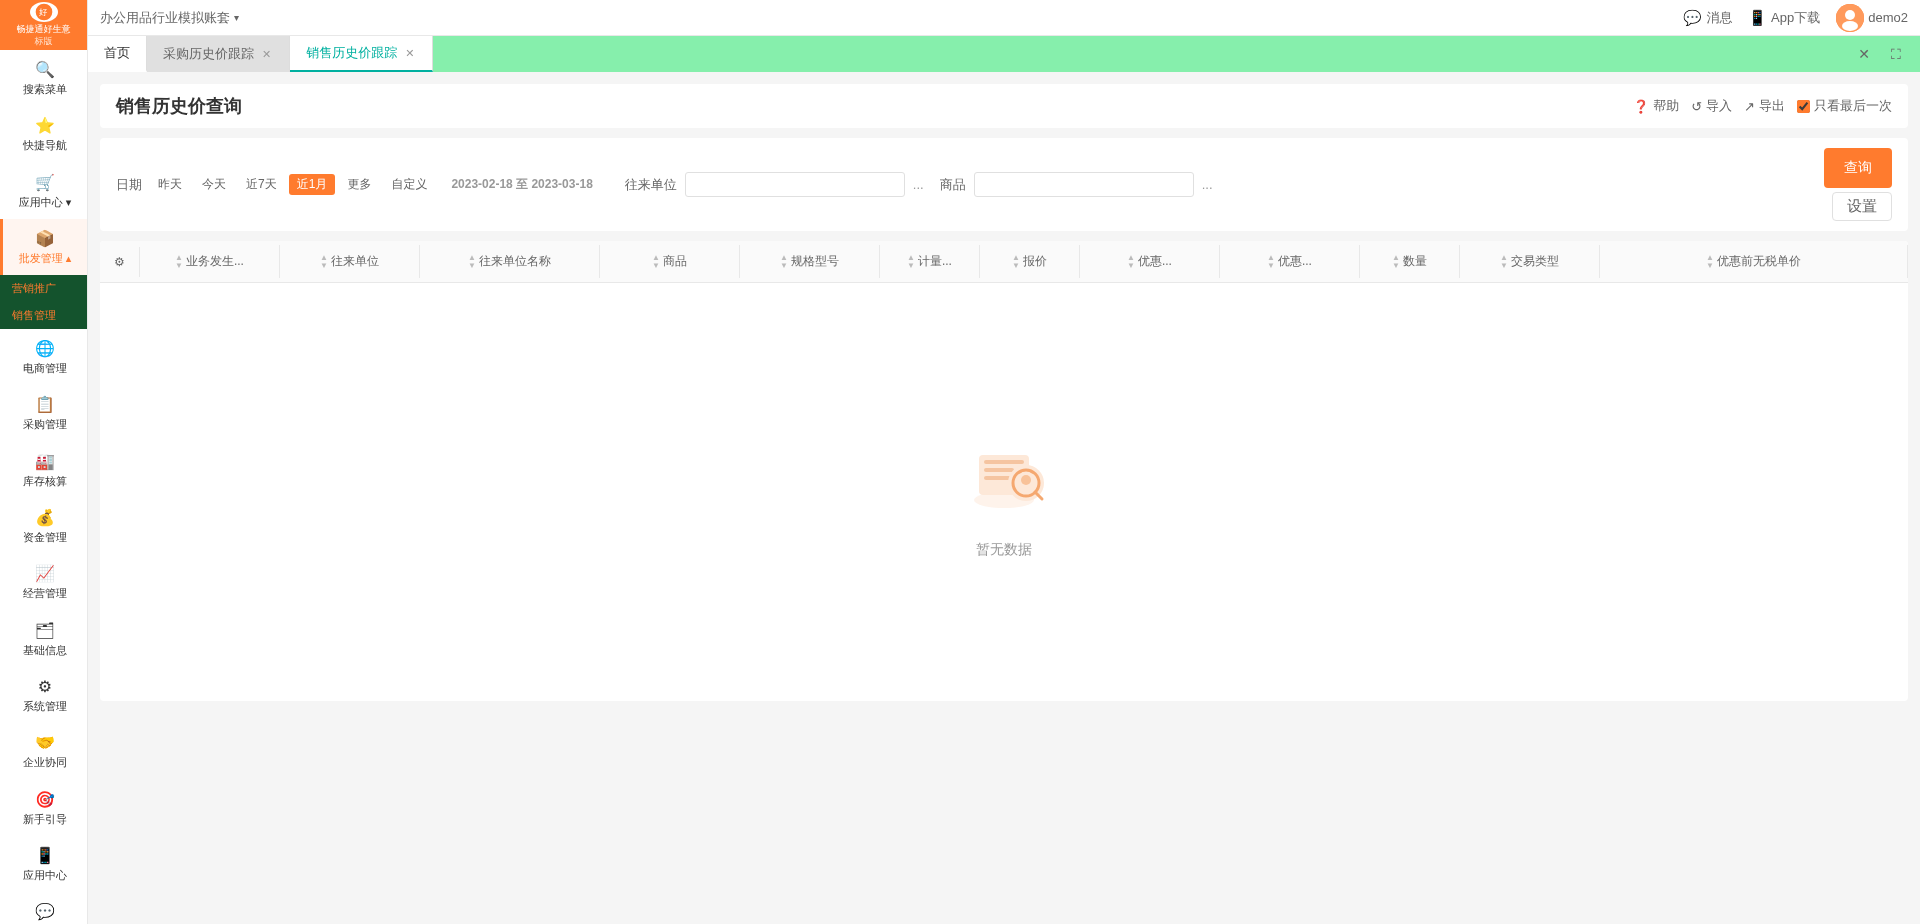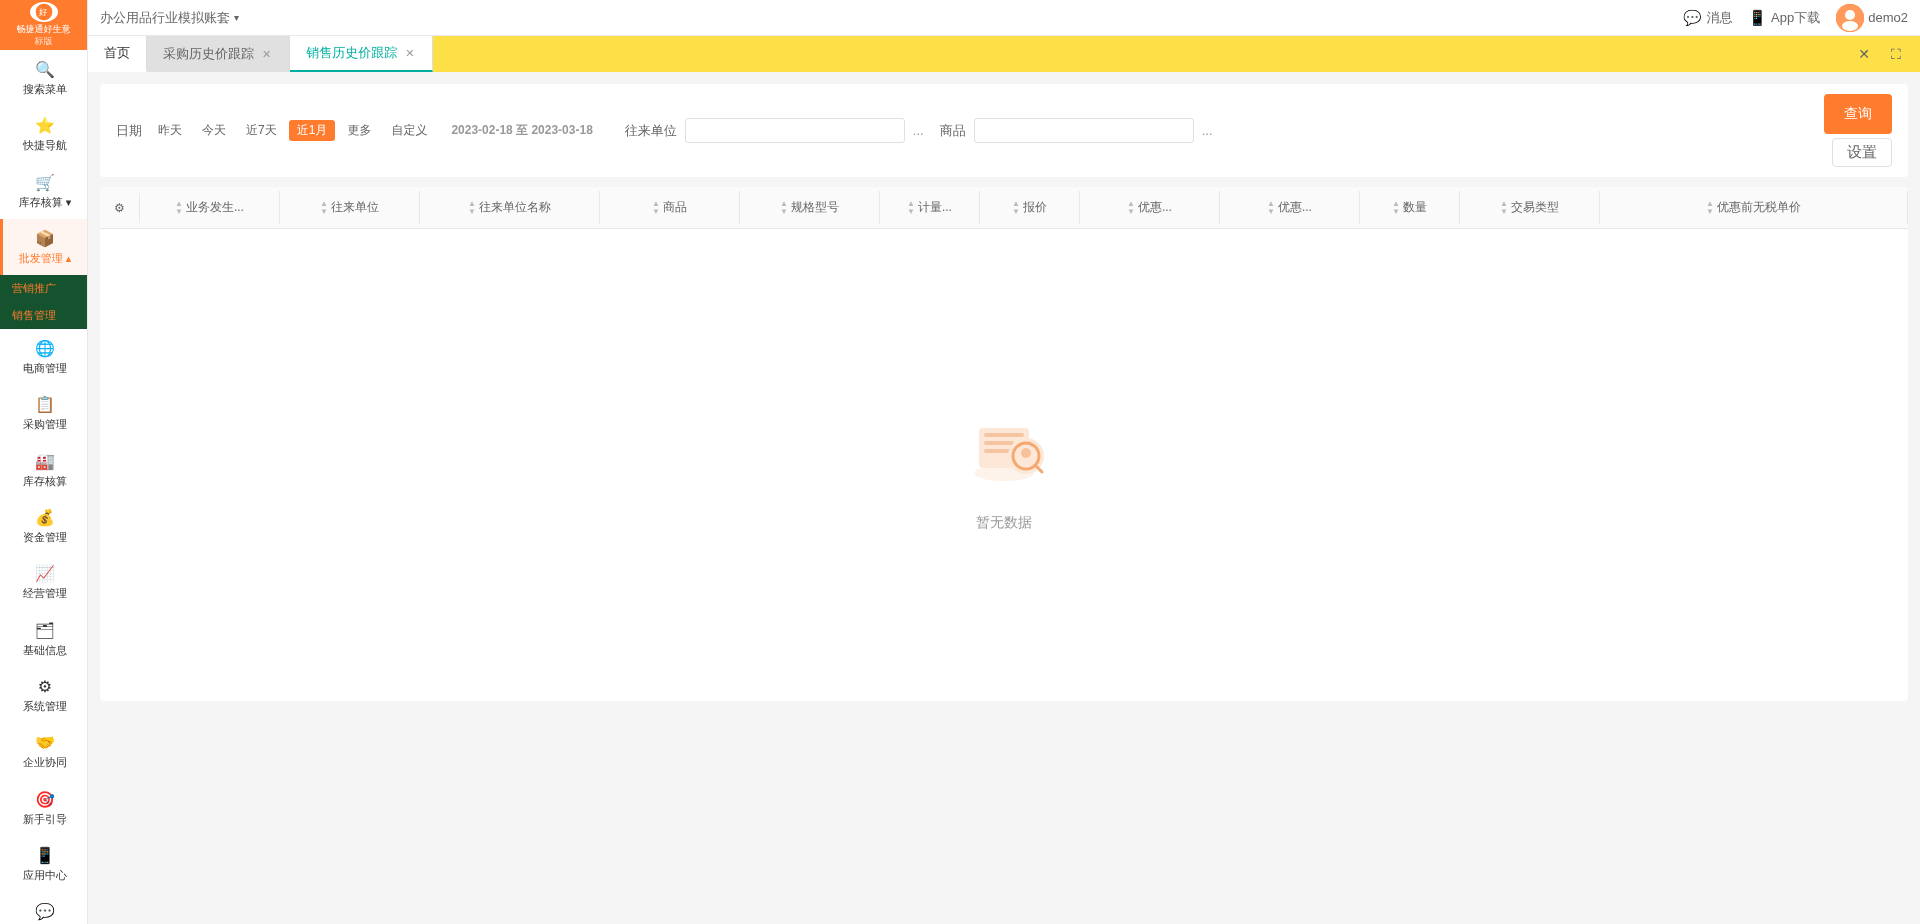--- a/index.html
+++ b/index.html
@@ -107,21 +107,21 @@
       display: flex;
       align-items: center;
       justify-content: center;
       color: #fff;
       font-size: 12px;
     }
 
     
     .tab-bar {
       height: 36px;
-      background: #fde047;
+      background: #86efac;
       display: flex;
       align-items: stretch;
     }
     .tab-item {
       display: flex;
       align-items: center;
       padding: 0 16px;
       font-size: 13px;
       color: #666;
       cursor: pointer;
@@ -368,21 +368,21 @@
   <div class="sidebar-menu-item">
     <span class="menu-icon">🔍</span>
     <span class="menu-label">搜索菜单</span>
   </div>
   <div class="sidebar-menu-item">
     <span class="menu-icon">⭐</span>
     <span class="menu-label">快捷导航</span>
   </div>
   <div class="sidebar-menu-item">
     <span class="menu-icon">🛒</span>
-    <span class="menu-label">库存核算 ▾</span>
+    <span class="menu-label">应用中心 ▾</span>
   </div>
   <div class="sidebar-menu-item active">
     <span class="menu-icon">📦</span>
     <span class="menu-label">批发管理 ▴</span>
   </div>
 
   <div class="sub-menu-item">
     <span>营销推广</span>
   </div>
   <div class="sub-menu-item">
@@ -479,20 +479,41 @@
       <span class="tab-close">✕</span>
     </div>
     <div class="tab-bar-actions">
       <div class="tab-bar-action">✕</div>
       <div class="tab-bar-action">⛶</div>
     </div>
   </div>
 
   <div class="content-area">
 
+    <div class="page-title-bar">
+      <h2 class="page-title">销售历史价查询</h2>
+      <div class="title-actions">
+        <div class="title-action-item">
+          <span>❓</span>
+          <span>帮助</span>
+        </div>
+        <div class="title-action-item">
+          <span>↺</span>
+          <span>导入</span>
+        </div>
+        <div class="title-action-item">
+          <span>↗</span>
+          <span>导出</span>
+        </div>
+        <div class="checkbox-item">
+          <input type="checkbox" checked="" style="accent-color: rgb(255, 123, 46);">
+          <span>只看最后一次</span>
+        </div>
+      </div>
+    </div>
 
     <div class="filter-bar">
       <div class="filter-group">
         <span class="filter-label">日期</span>
         <div class="date-buttons">
           <button class="date-btn">昨天</button>
           <button class="date-btn">今天</button>
           <button class="date-btn">近7天</button>
           <button class="date-btn active">近1月</button>
           <button class="date-btn">更多</button>

